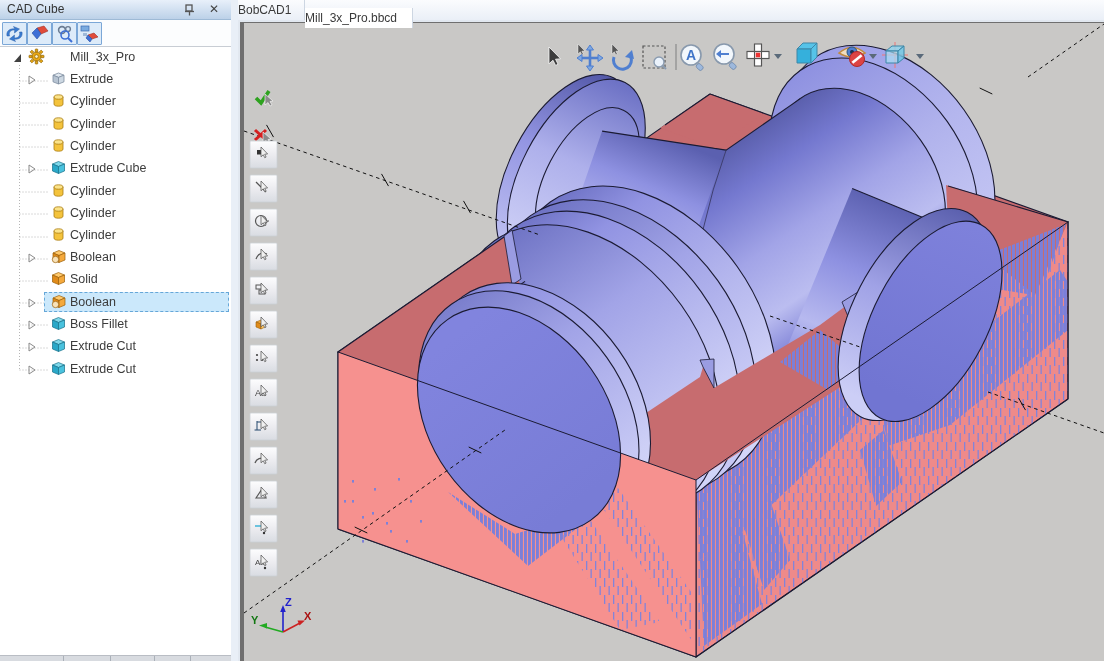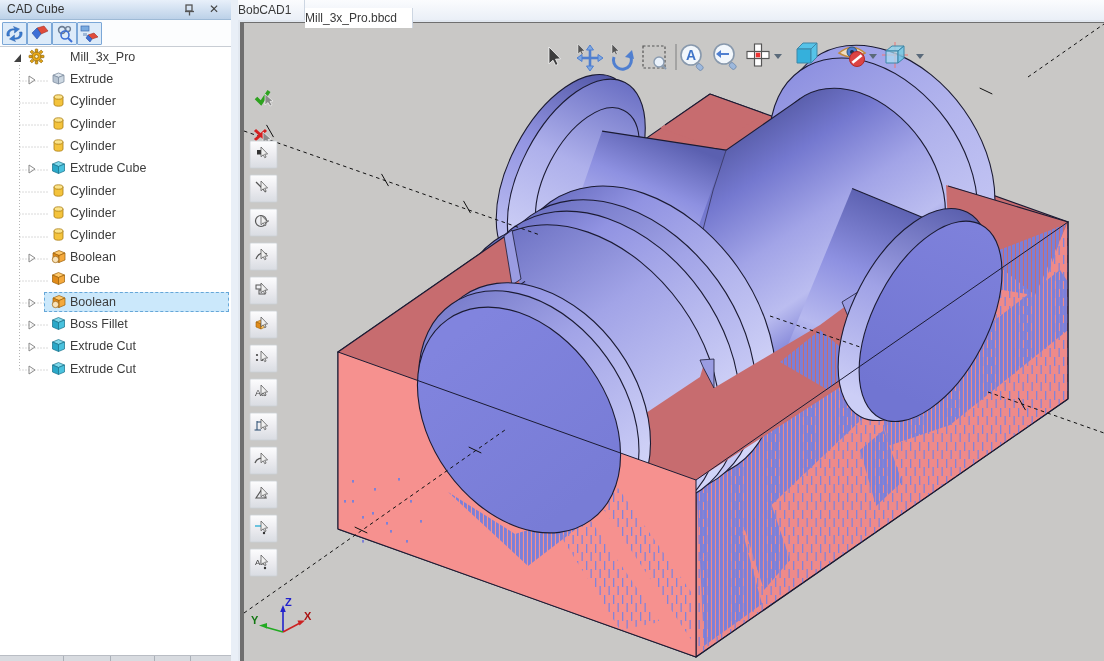--- a/index.html
+++ b/index.html
@@ -631,21 +631,21 @@
           <span class="lbl">Boolean</span>
         </div>
 <div class="trow" style="top:223px">
           <span style="position:absolute;left:50px;top:0">
             <svg class="ico" width="17" height="17" viewBox="0 0 17 17">
 <polygon points="8.5,2.5 14.5,5 8.5,7.5 2.5,5" fill="#ffc96b" stroke="#9a5f08" stroke-width="0.7"></polygon>
 <polygon points="2.5,5 8.5,7.5 8.5,14.5 2.5,12" fill="#e08b1a" stroke="#9a5f08" stroke-width="0.7"></polygon>
 <polygon points="14.5,5 8.5,7.5 8.5,14.5 14.5,12" fill="#f5a93c" stroke="#9a5f08" stroke-width="0.7"></polygon>
 </svg>
           </span>
-          <span class="lbl">Cube</span>
+          <span class="lbl">Solid</span>
         </div>
 <div class="trow" style="top:246px">
           <div style="position:absolute;left:44px;top:-1px;width:185px;height:20px;background:#cbe8fb;border:1px dashed #66a7d8;box-sizing:border-box"></div>
           <svg class="exp" style="left:27px" width="10" height="10">
             <polygon points="2,1 8,5 2,9" fill="none" stroke="#8a8a8a" stroke-width="1"></polygon>
           </svg>
           <span style="position:absolute;left:50px;top:0">
             <svg class="ico" width="17" height="17" viewBox="0 0 17 17">
 <polygon points="9,2.5 15,5 9,7.5 3,5" fill="#ffc96b" stroke="#9a5f08" stroke-width="0.7"></polygon>
 <polygon points="3,5 9,7.5 9,14.5 3,12" fill="#e08b1a" stroke="#9a5f08" stroke-width="0.7"></polygon>

